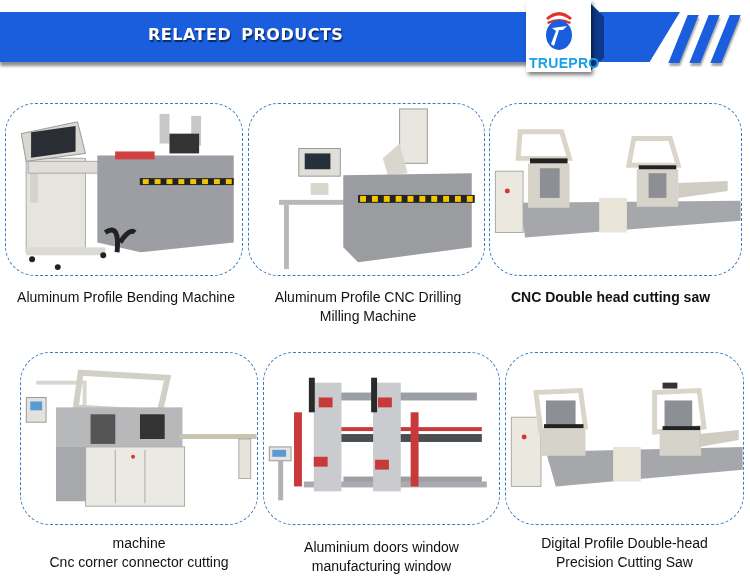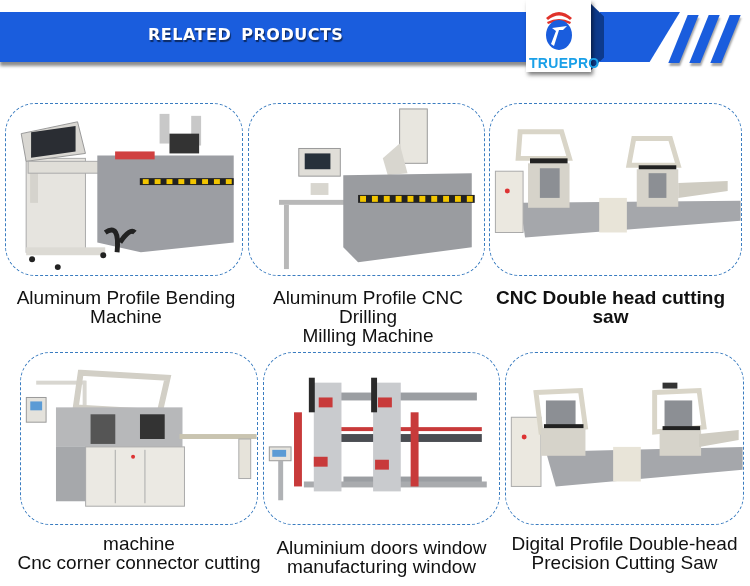--- a/index.html
+++ b/index.html
@@ -51,21 +51,21 @@
   
   .card {
     position: absolute;
     border: 1.5px dashed #3a7cc0;
     border-radius: 30px;
     background: #ffffff;
     overflow: hidden;
   }
   .card svg { position: absolute; left: 0; top: 0; width: 100%; height: 100%; }
   .caption {
-    position: absolute; text-align: center; font-size: 19px; color: #111111;
+    position: absolute; text-align: center; font-size: 14px; color: #111111;
     line-height: 19px;
   }
 </style>
 </head>
 <body>
 
 <div class="banner">
   <div class="banner-band"></div>
   <div class="banner-band-right"></div>
   <div class="banner-title">RELATED  PRODUCTS</div>

